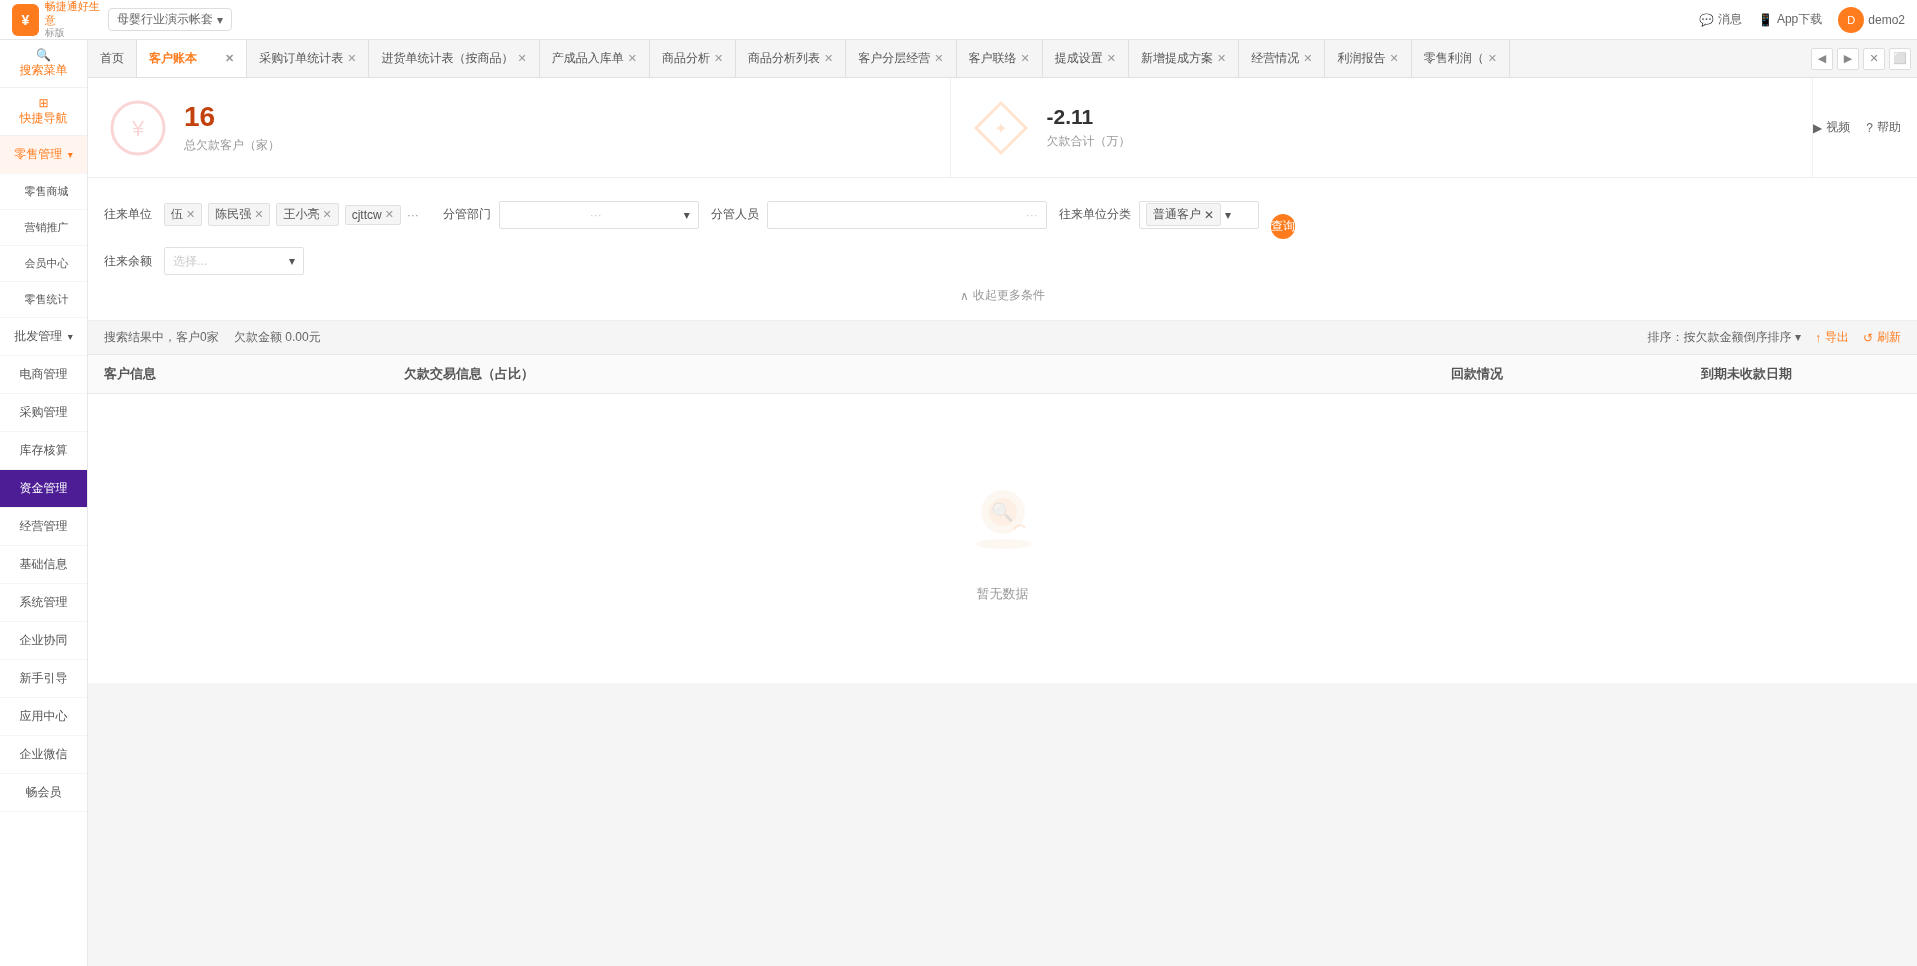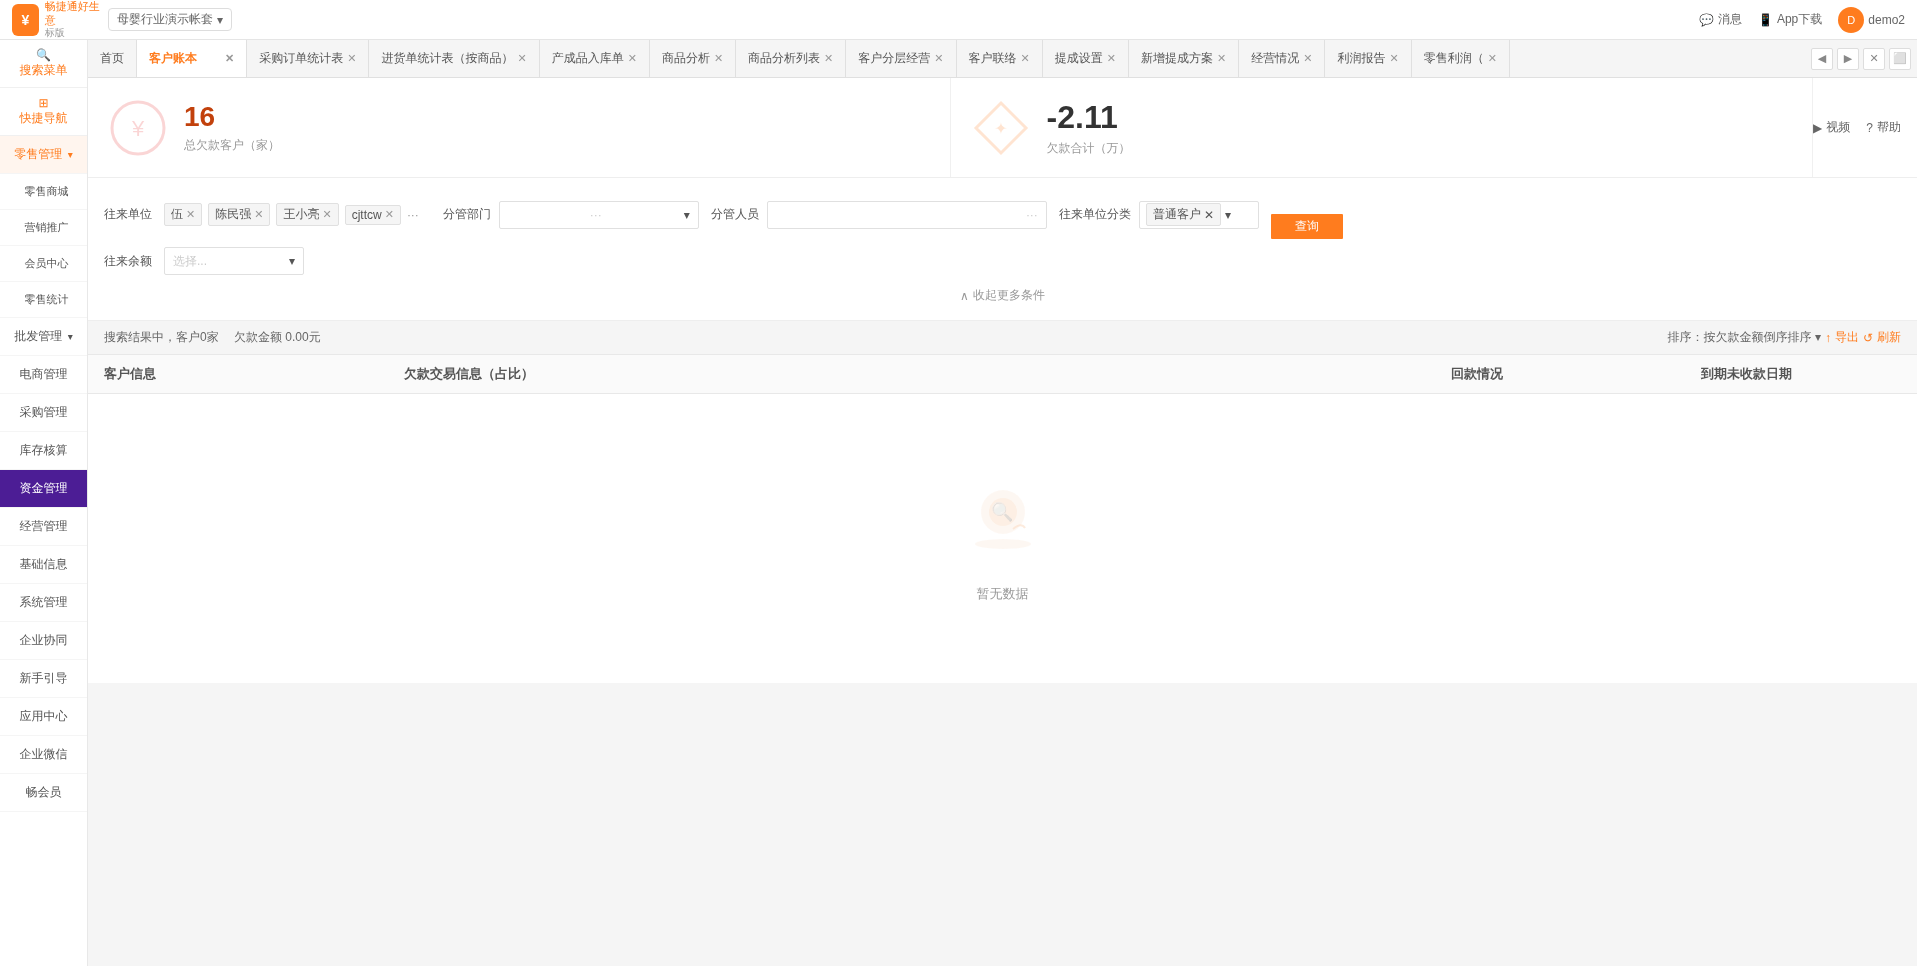--- a/index.html
+++ b/index.html
@@ -133,36 +133,36 @@
       border-radius: 2px; padding: 0 6px; font-size: 12px; color: #555;
       display: flex; align-items: center; gap: 4px; cursor: pointer;
     }
     .classify-tag {
       display: flex; align-items: center; gap: 3px;
       background: #f5f5f5; border: 1px solid #e0e0e0;
       border-radius: 2px; padding: 2px 6px; font-size: 12px; color: #555;
     }
     .search-btn {
       background: #ff7c1e; color: #fff; border: none;
-      border-radius: 1px; padding: 4px 24px; font-size: 12px; cursor: pointer; margin-top: 24px;
+      border-radius: 12px; padding: 4px 0; font-size: 12px; cursor: pointer; margin-top: 24px;
     }
     .collapse-btn { display: flex; align-items: center; justify-content: center; gap: 4px; font-size: 12px; color: #999; cursor: pointer; padding: 4px 0; }
 
     
     .result-bar {
       background: #f5f5f5;
       padding: 8px 16px;
       display: flex;
       align-items: center;
       justify-content: space-between;
       font-size: 12px;
       color: #666;
       border-bottom: 1px solid #e8e8e8;
     }
-    .result-actions { display: flex; align-items: center; gap: 4px; }
+    .result-actions { display: flex; align-items: center; gap: 14px; }
     .result-action { display: flex; align-items: center; gap: 4px; cursor: pointer; color: #666; }
     .result-action.orange { color: #ff7c1e; }
 
     
     .table-wrapper { background: #fff; }
     .table-header {
       display: flex; align-items: center;
       padding: 10px 16px;
       background: #fafafa;
       border-bottom: 1px solid #e8e8e8;
@@ -373,21 +373,21 @@
         </div>
 
         <div class="stat-item">
           <div class="stat-icon orange">
             <svg width="60" height="60" viewBox="0 0 60 60">
                 <polygon points="30,5 55,30 30,55 5,30" stroke="#ff7c1e" stroke-width="3" fill="none"></polygon>
                 <text x="30" y="36" text-anchor="middle" font-size="16" fill="#ff7c1e">✦</text>
               </svg>
           </div>
           <div class="stat-text">
-            <div class="stat-value neg" style="font-size:32px;font-weight:bold;color:#333;">-2.11</div>
+            <div class="stat-value neg" style="font-size:21px;font-weight:bold;color:#333;">-2.11</div>
             <div class="stat-label">欠款合计（万）</div>
           </div>
         </div>
 
 
         <div class="stat-bar-right">
           <div class="stat-bar-right-item">
             <span>▶</span>
             <span>视频</span>
           </div>

